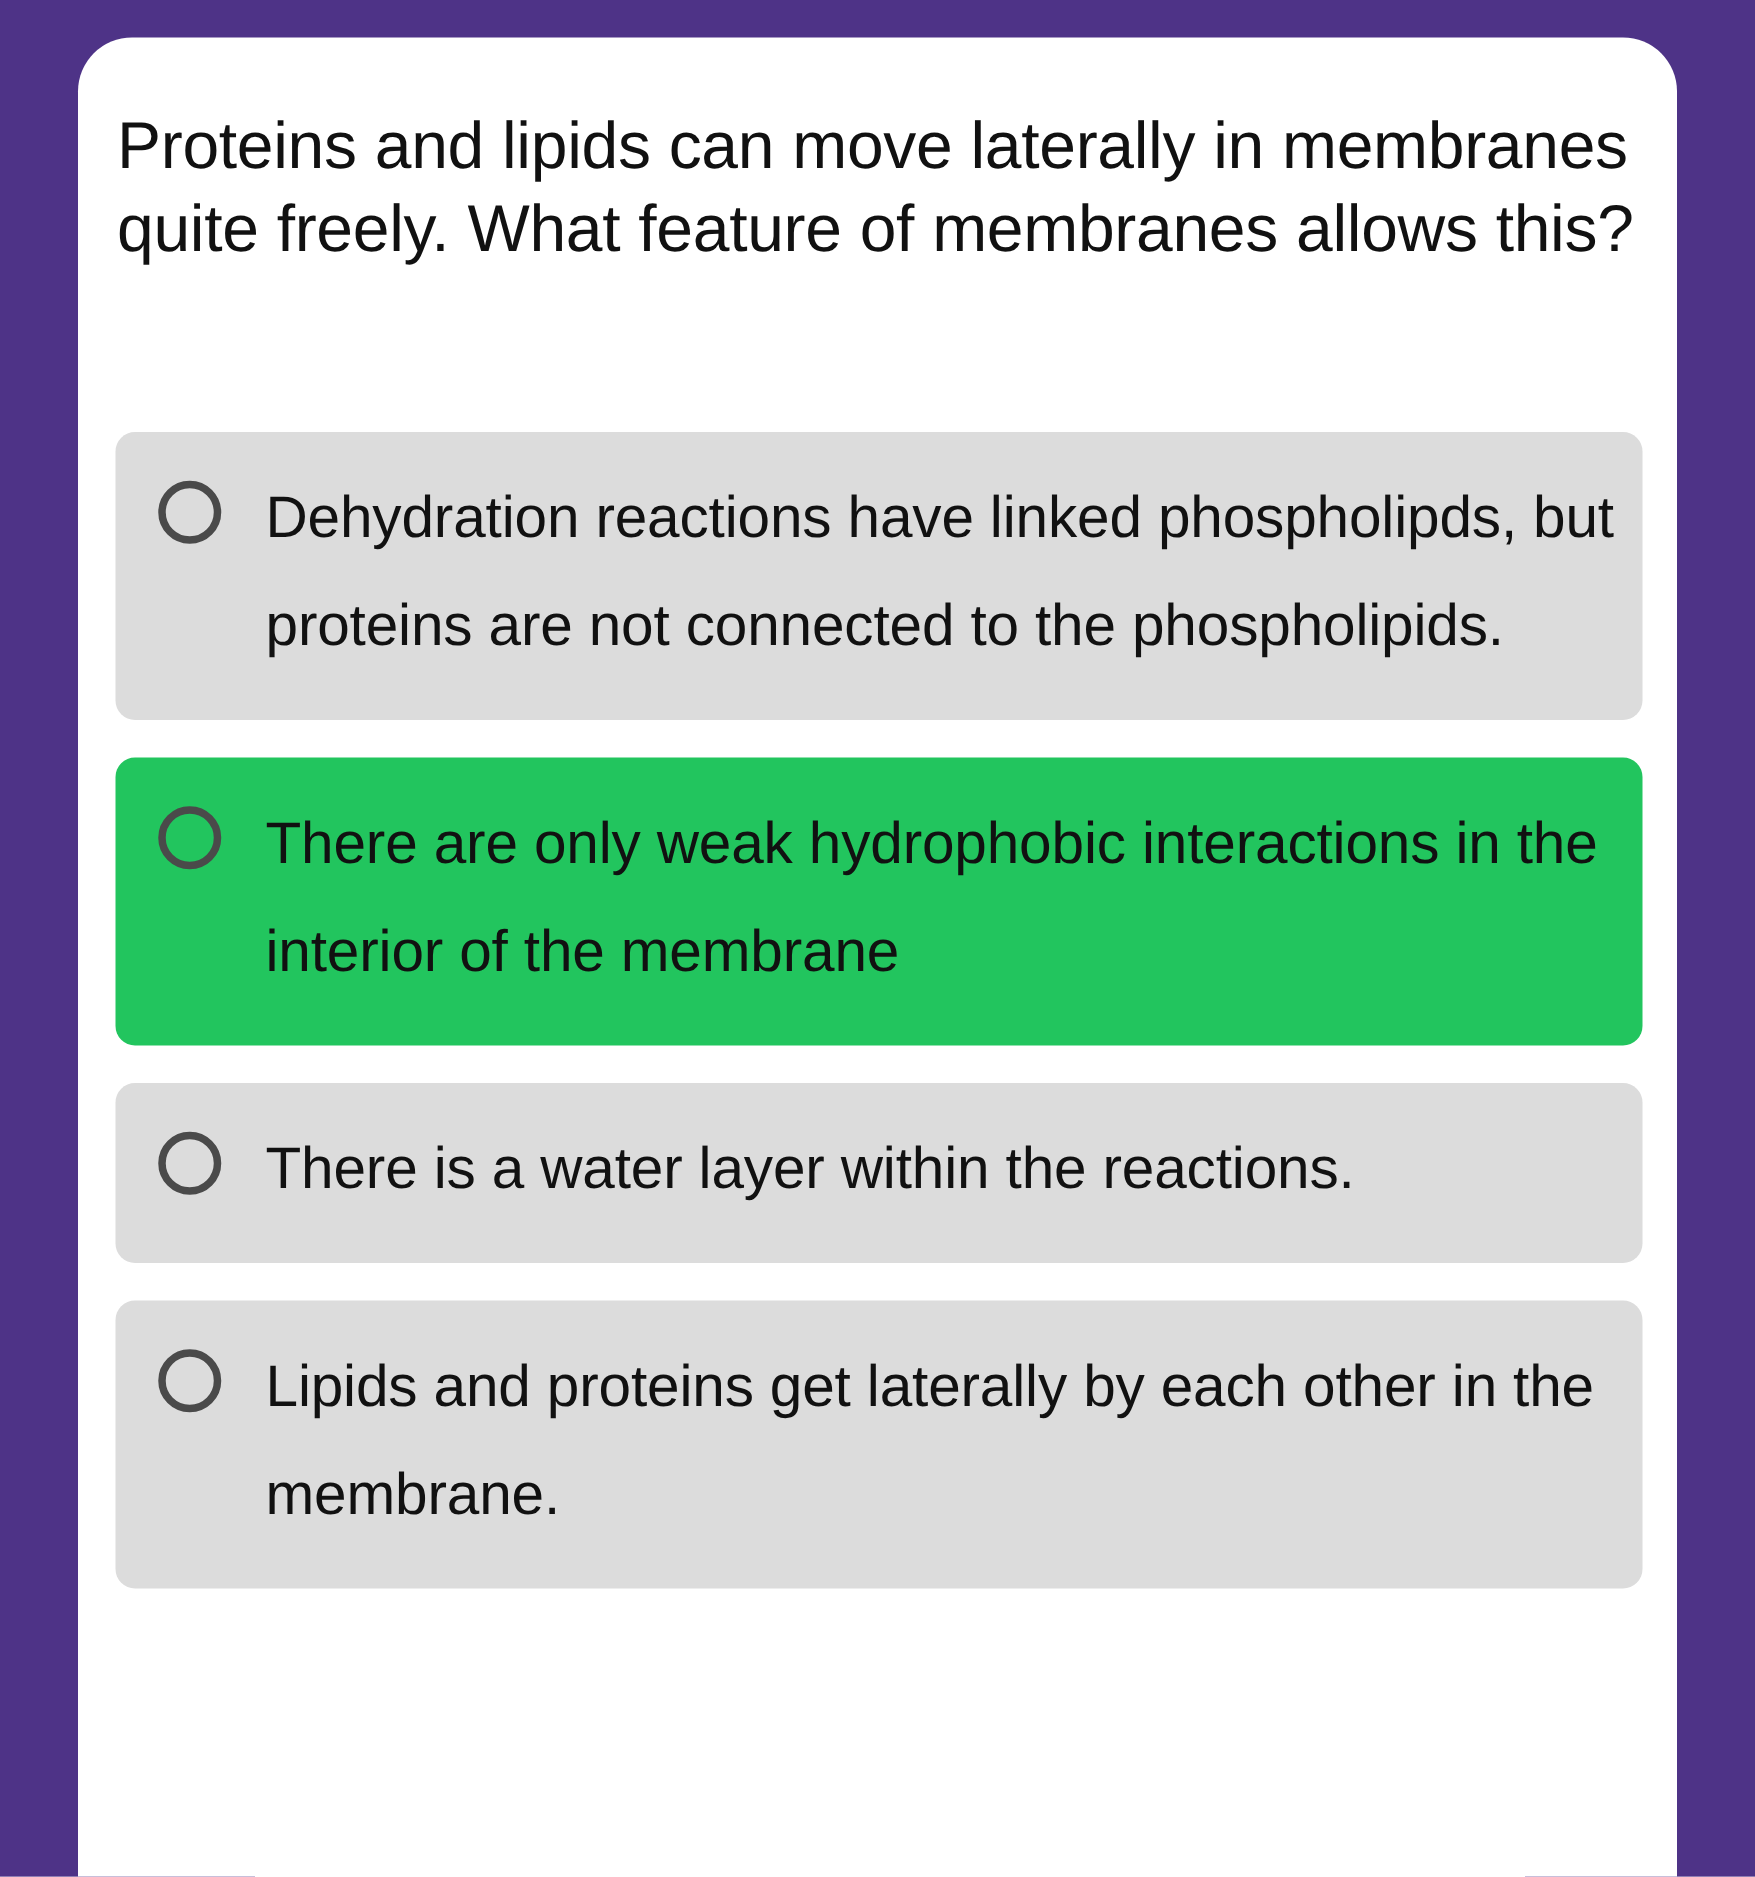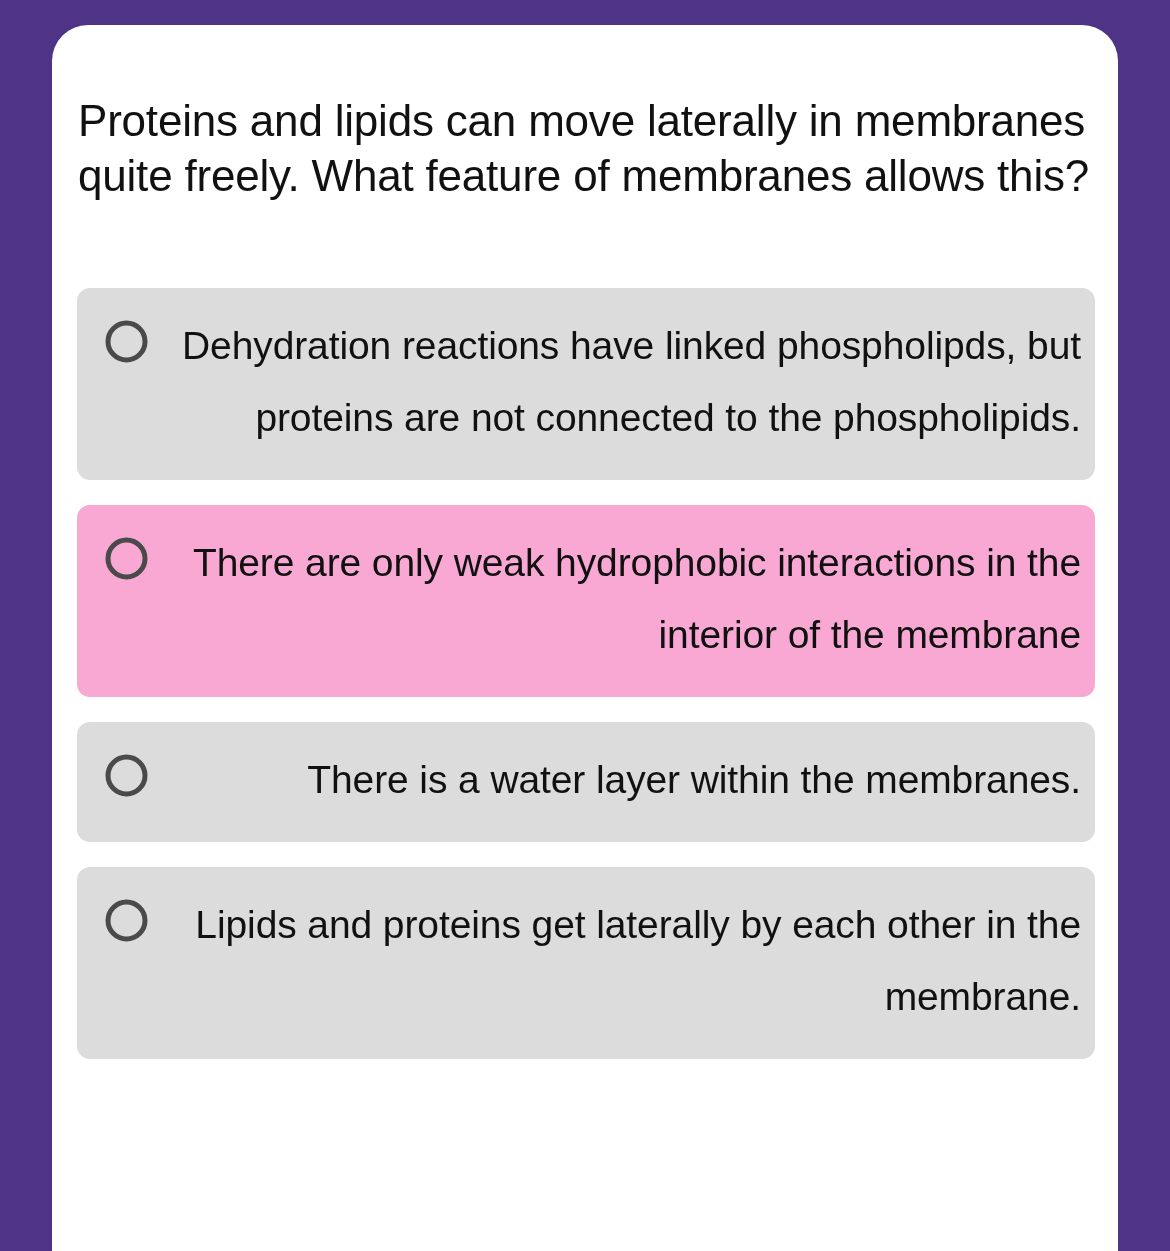--- a/index.html
+++ b/index.html
@@ -40,42 +40,40 @@
     position: absolute;
     left: 26px;
     top: 45px;
     width: 1015px;
     font-size: 44px;
     line-height: 55px;
     color: #111111;
     letter-spacing: -0.2px;
     white-space: pre-line;
     font-weight: 400;
-    margin-top: 23px;
   }
 
   
   #options-list {
     position: absolute;
     left: 25px;
     top: 263px;
     width: 1018px;
   }
 
   .option-row {
     position: relative;
     background: #dcdcdc;
     border-radius: 13px;
     box-sizing: border-box;
     padding: 22px 14px 26px 28px;
     margin-bottom: 25px;
     display: flex;
     align-items: flex-start;
     cursor: pointer;
-    text-align: right;
   }
 
   .radio-icon {
     flex: 0 0 auto;
     width: 43px;
     height: 43px;
     margin-top: 10px;
     margin-right: 29px;
   }
   .radio-icon svg {
@@ -106,36 +104,36 @@
 
       <div class="option-row" style="background: rgb(220, 220, 220);">
         <span class="radio-icon">
           <svg viewBox="0 0 43 43" xmlns="http://www.w3.org/2000/svg">
             <circle cx="21.5" cy="21.5" r="18.5" fill="none" stroke="#4a4a4a" stroke-width="5"></circle>
           </svg>
         </span>
         <span class="option-label">Dehydration reactions have linked phospholipds, but proteins are not connected to the phospholipids.</span>
       </div>
 
-      <div class="option-row" style="background: #f9a8d4;">
+      <div class="option-row" style="background: #22c55e;">
         <span class="radio-icon">
           <svg viewBox="0 0 43 43" xmlns="http://www.w3.org/2000/svg">
             <circle cx="21.5" cy="21.5" r="18.5" fill="none" stroke="#4a4a4a" stroke-width="5"></circle>
           </svg>
         </span>
         <span class="option-label">There are only weak hydrophobic interactions in the interior of the membrane</span>
       </div>
 
       <div class="option-row" style="background: rgb(220, 220, 220);">
         <span class="radio-icon">
           <svg viewBox="0 0 43 43" xmlns="http://www.w3.org/2000/svg">
             <circle cx="21.5" cy="21.5" r="18.5" fill="none" stroke="#4a4a4a" stroke-width="5"></circle>
           </svg>
         </span>
-        <span class="option-label">There is a water layer within the membranes.</span>
+        <span class="option-label">There is a water layer within the reactions.</span>
       </div>
 
       <div class="option-row" style="background: rgb(220, 220, 220);">
         <span class="radio-icon">
           <svg viewBox="0 0 43 43" xmlns="http://www.w3.org/2000/svg">
             <circle cx="21.5" cy="21.5" r="18.5" fill="none" stroke="#4a4a4a" stroke-width="5"></circle>
           </svg>
         </span>
         <span class="option-label">Lipids and proteins get laterally by each other in the membrane.</span>
       </div>

